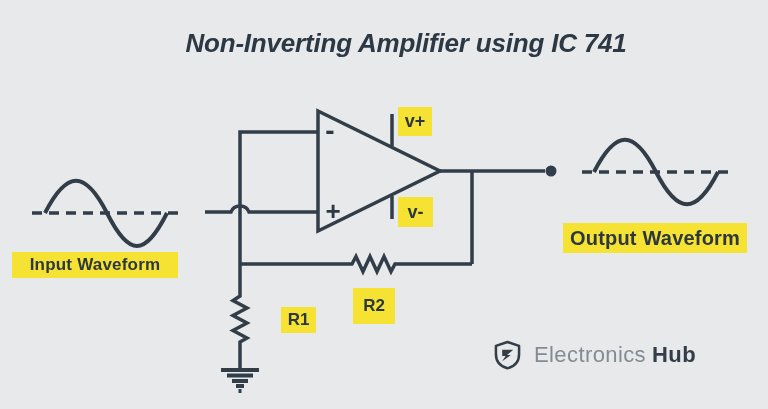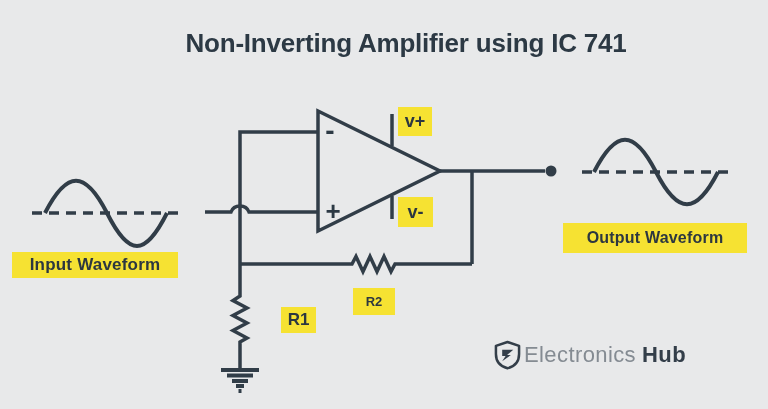--- a/index.html
+++ b/index.html
@@ -8,39 +8,40 @@
     width:768px;height:409px;
     background:#e8e9ea;
     font-family:"Liberation Sans", sans-serif;
     overflow:hidden;
   }
   .title{
     position:absolute;left:136px;top:28px;width:540px;
     text-align:center;
     font-size:26px;font-weight:bold;letter-spacing:-0.2px;
     color:#2c3944;
+    font-style:italic;
   }
   svg.schematic{position:absolute;left:0;top:0;}
   .hl{
     position:absolute;
     background:#f6e232;
     color:#2c3740;
     font-weight:bold;
     display:flex;align-items:center;justify-content:center;
     box-sizing:border-box;
   }
   .hl-vplus{left:398px;top:107px;width:34px;height:29px;font-size:18px;text-transform:lowercase;}
   .hl-vminus{left:398px;top:197px;width:35px;height:30px;font-size:18px;text-transform:lowercase;}
   .hl-r1{left:262px;top:307px;width:35px;height:26px;font-size:17px;margin-left:19px;}
-  .hl-r2{left:353px;top:288px;width:42px;height:27px;font-size:13px;}
+  .hl-r2{left:353px;top:288px;width:42px;height:36px;font-size:17px;}
   .hl-input{left:12px;top:252px;width:166px;height:26px;font-size:17px;letter-spacing:0.2px;text-align:center;}
-  .hl-output{left:563px;top:223px;width:184px;height:30px;font-size:16px;letter-spacing:0.2px;}
+  .hl-output{left:563px;top:223px;width:184px;height:30px;font-size:20px;letter-spacing:0.2px;}
   .logo{
     position:absolute;left:494px;top:339px;height:32px;
-    display:flex;align-items:center;gap:3px;
+    display:flex;align-items:center;gap:13px;
   }
   .logo-text{font-size:22px;letter-spacing:0.4px;white-space:nowrap;}
   .logo-regular{color:#848b92;font-weight:normal;}
   .logo-bold{color:#333e49;font-weight:bold;margin-left:6px;}
 </style>
 </head>
 <body>
 
 <div class="canvas">
 

